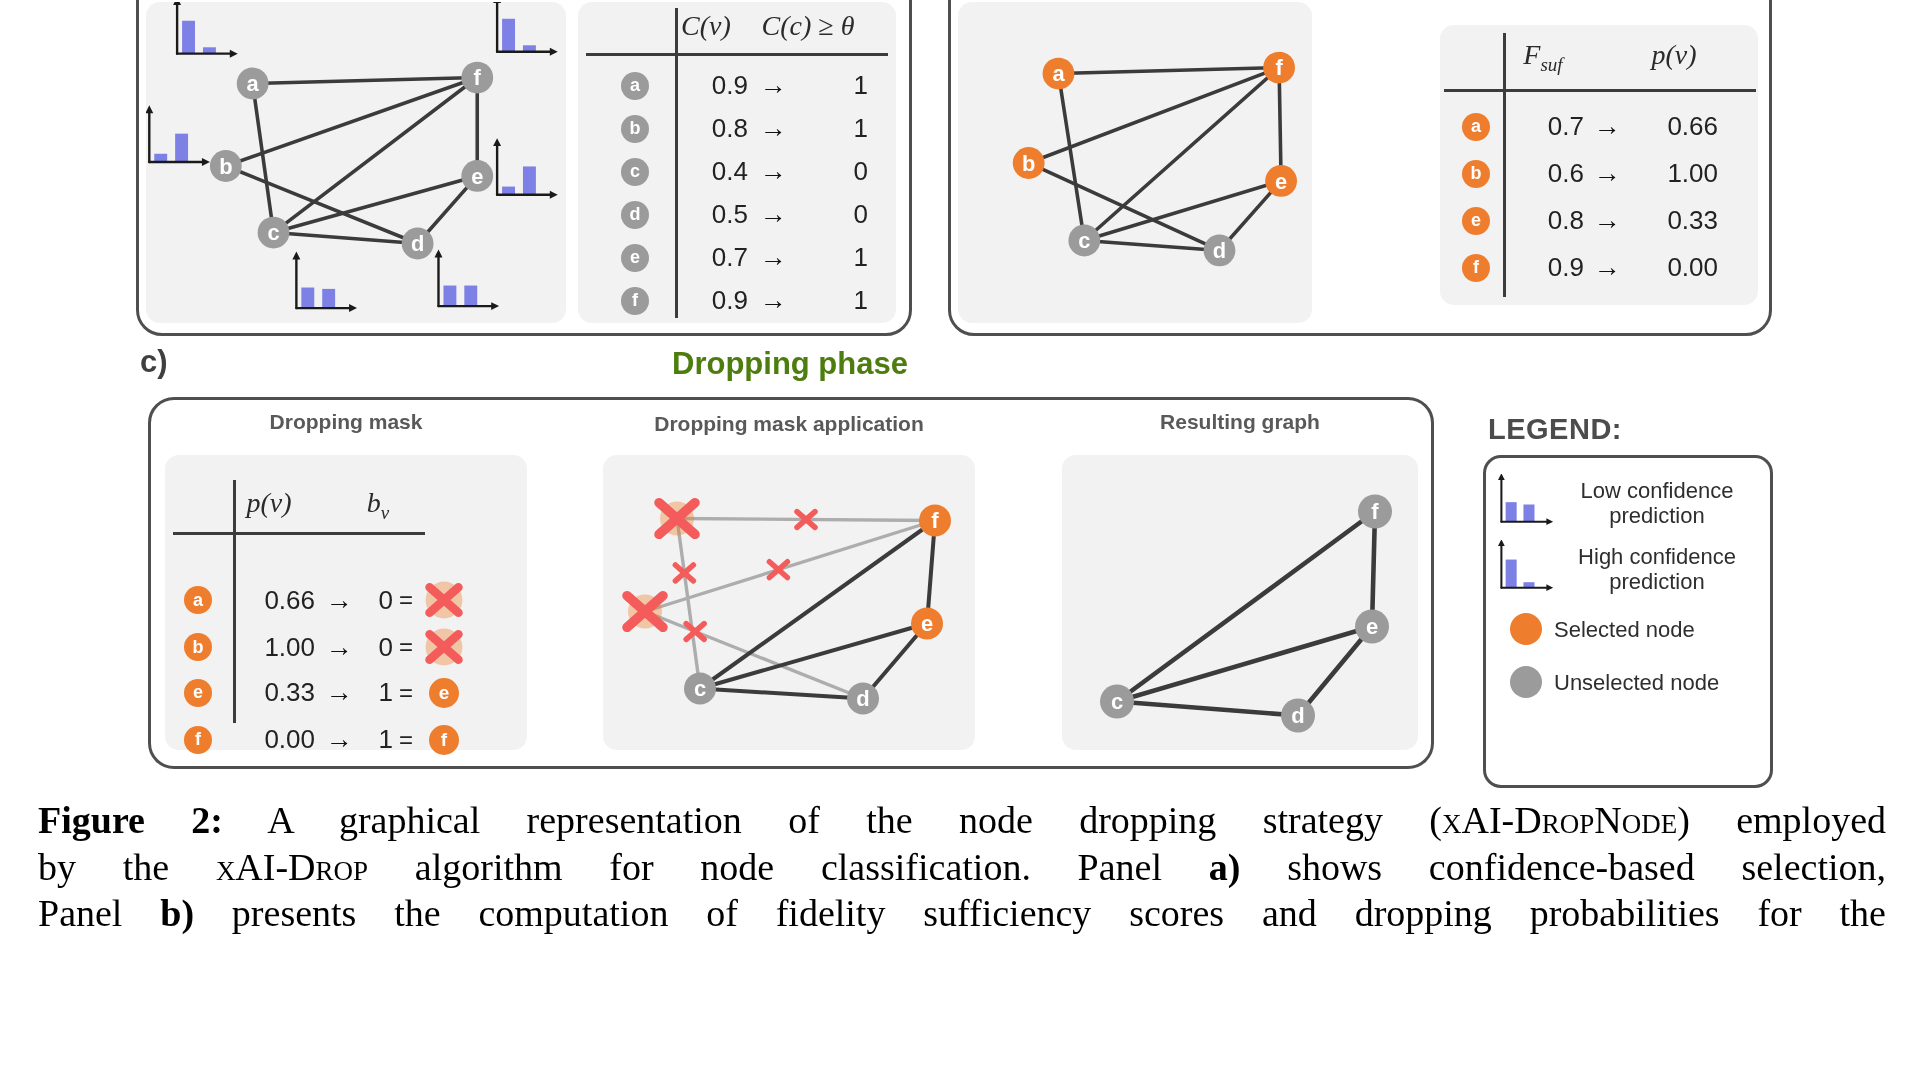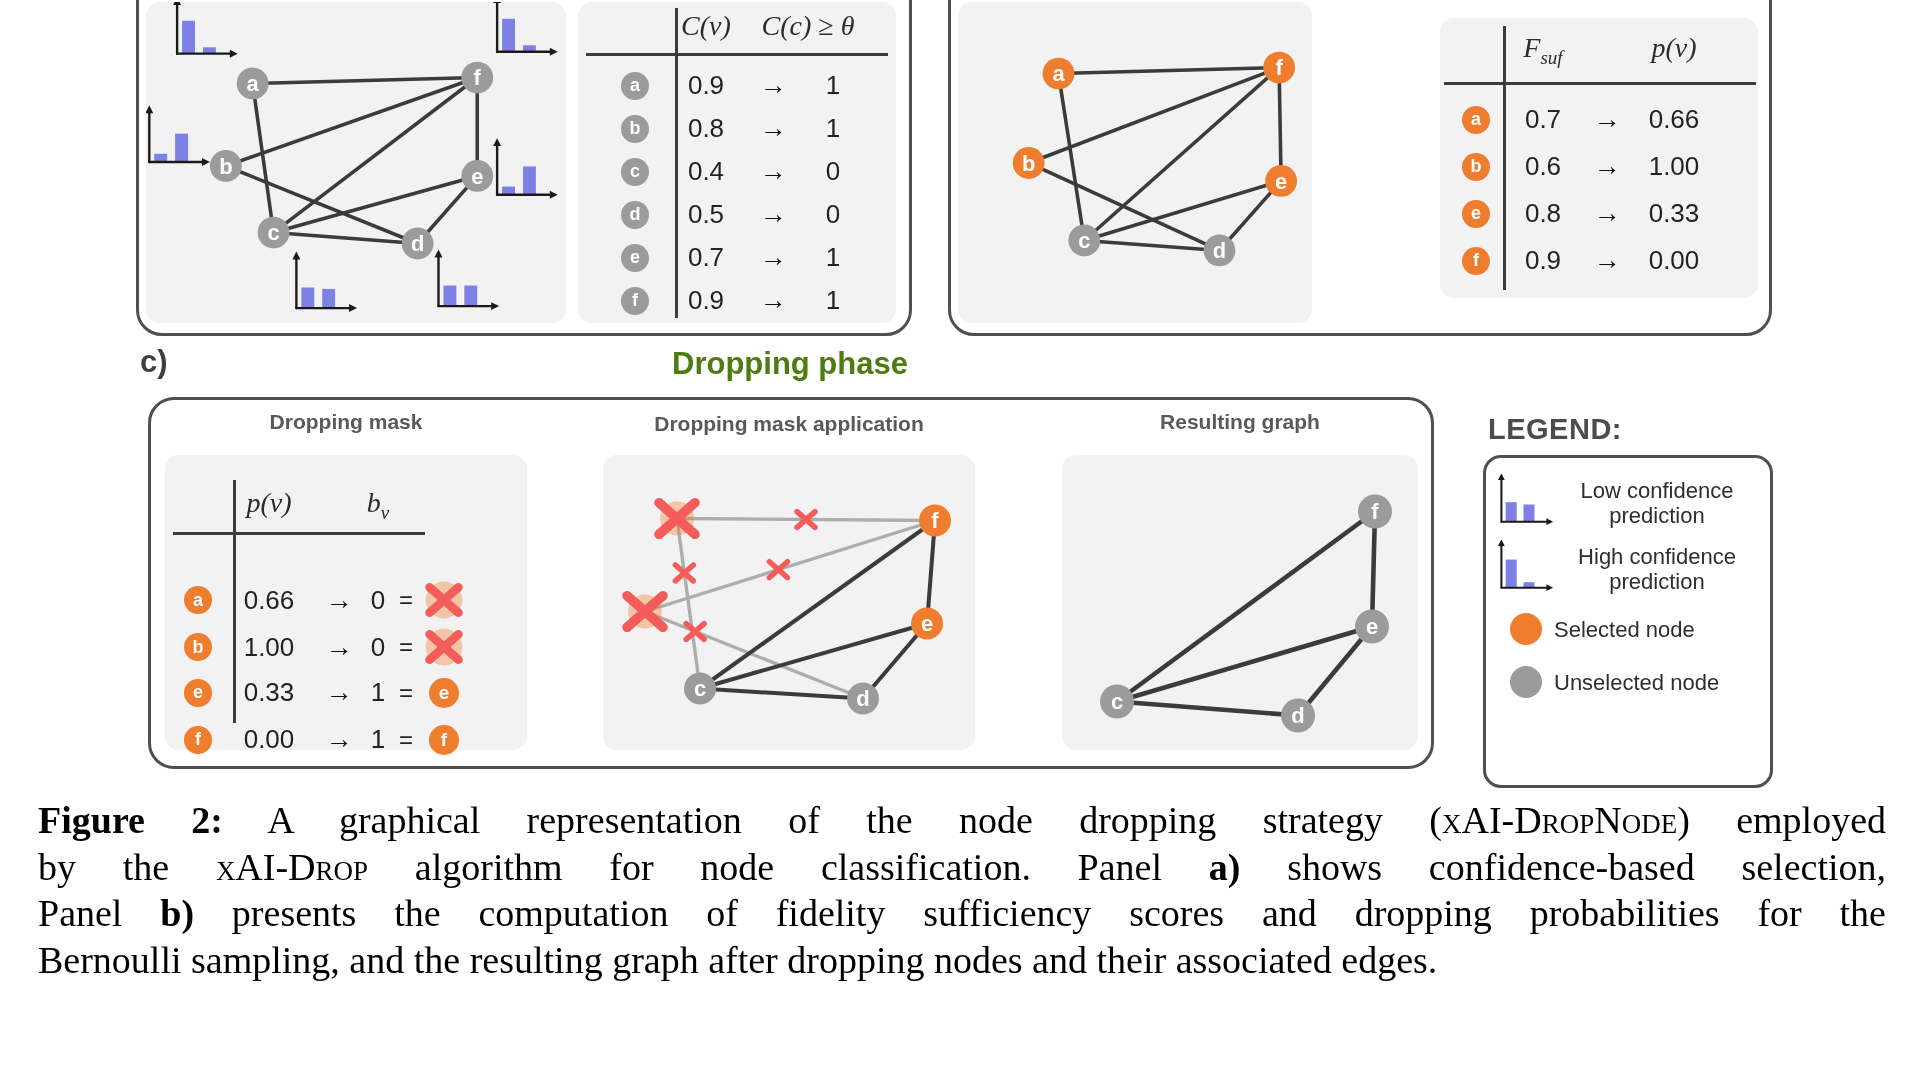--- a/index.html
+++ b/index.html
@@ -19,21 +19,21 @@
   .legend-label{font-size:22px;line-height:25px;color:#2e2e2e;white-space:pre-line;}
   .legend-label.two{text-align:center;flex:1;}
   
   .vtable{position:relative;width:100%;height:100%;}
   .vline,.hline{position:absolute;background:#3c3c3c;}
   .vline{width:3px;} .hline{height:3px;}
   .trow{display:grid;align-items:center;}
   .thead .th{font-family:"Liberation Serif",serif;font-style:italic;font-size:28px;color:#2b2b2b;
              text-align:center;white-space:nowrap;}
   .th sub{font-size:68%;}
-  .tval{font-size:26px;color:#222;text-align:center;}
+  .tval{font-size:26px;color:#222;text-align:right;}
   .tarrow{font-size:27px;font-weight:600;color:#111;text-align:center;}
   .badge{border-radius:50%;color:#fff;font-weight:bold;display:flex;align-items:center;justify-content:center;
          font-family:"Liberation Sans",sans-serif;}
   .badge.gray{background:#9b9b9b;} .badge.orange{background:#ee7d2e;}
   .badge.sm{width:28px;height:28px;font-size:18px;margin:0 auto;}
   .badge.res{width:30px;height:30px;font-size:19px;}
   .rescell{display:flex;align-items:center;justify-content:center;}
   
   .tA .trow{grid-template-columns:58px 84px 50px 70px;height:43px;padding-left:28px;}
   .tA .thead{height:54px;padding-top:8px;align-items:start;}
@@ -189,21 +189,21 @@
       <circle cx="70" cy="162" r="16" fill="#ee7d2e"></circle>
       <text x="70" y="162" text-anchor="middle" dy="0.36em" fill="#fff" font-size="22" font-weight="bold" font-family="&quot;Liberation Sans&quot;,sans-serif">b</text>
       <circle cx="324" cy="180" r="16" fill="#ee7d2e"></circle>
       <text x="324" y="180" text-anchor="middle" dy="0.36em" fill="#fff" font-size="22" font-weight="bold" font-family="&quot;Liberation Sans&quot;,sans-serif">e</text>
       <circle cx="126" cy="240" r="16" fill="#9b9b9b"></circle>
       <text x="126" y="240" text-anchor="middle" dy="0.36em" fill="#fff" font-size="22" font-weight="bold" font-family="&quot;Liberation Sans&quot;,sans-serif">c</text>
       <circle cx="262" cy="250" r="16" fill="#9b9b9b"></circle>
       <text x="262" y="250" text-anchor="middle" dy="0.36em" fill="#fff" font-size="22" font-weight="bold" font-family="&quot;Liberation Sans&quot;,sans-serif">d</text>
     </svg>
 </div>
-<div class="ibox" style="left:1440px;top:18px;width:318px;height:280px;">
+<div class="ibox" style="left:1440px;top:25px;width:318px;height:280px;">
   <div class="vtable tB">
       <div class="vline" style="left: 63px; top: 8px; height: 264px;"></div>
       <div class="hline" style="top: 64px; left: 4px; width: 312px;"></div>
       <div class="trow thead">
         <i class="th th1">F<sub>suf</sub></i>
         <i class="th th2">p(v)</i>
       </div>
       <div class="trow">
         <span class="badge sm orange">a</span>
         <span class="tval">0.7</span>
@@ -396,14 +396,13 @@
         </svg>
       </span>
       <span class="legend-label">Unselected node</span>
     </div>
   </div>
 
 <div class="caption" id="caption">
     <div class="cap-line just"><span class="b">Figure 2:</span><span> A graphical representation of the node dropping strategy (</span><span class="sc">xAI-DropNode</span><span>) employed</span></div>
     <div class="cap-line just"><span>by the </span><span class="sc">xAI-Drop</span><span> algorithm for node classification. Panel </span><span class="b">a)</span><span> shows confidence-based selection,</span></div>
     <div class="cap-line just"><span>Panel </span><span class="b">b)</span><span> presents the computation of fidelity sufficiency scores and dropping probabilities for the</span></div>
-    <div class="cap-line"><span>Bernoulli sampling, and the resulting graph after dropping nodes and their associated edges.</span></div>
   </div>
 
 </body></html>

